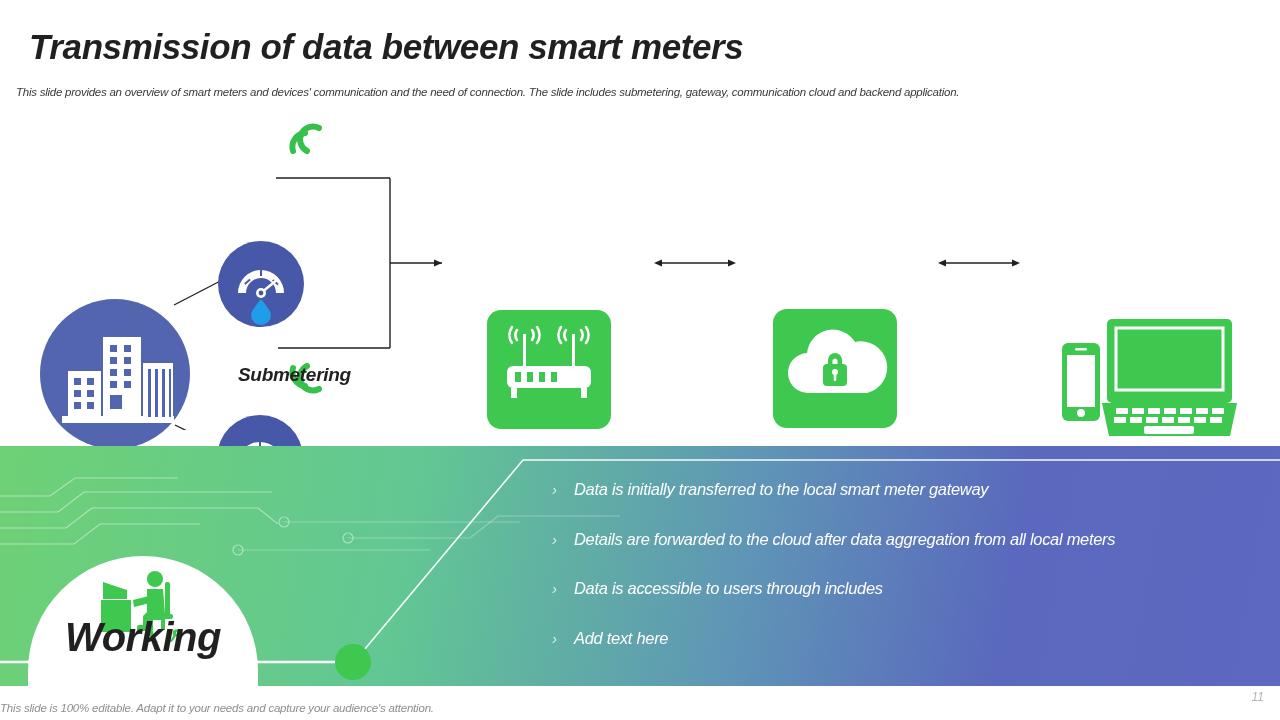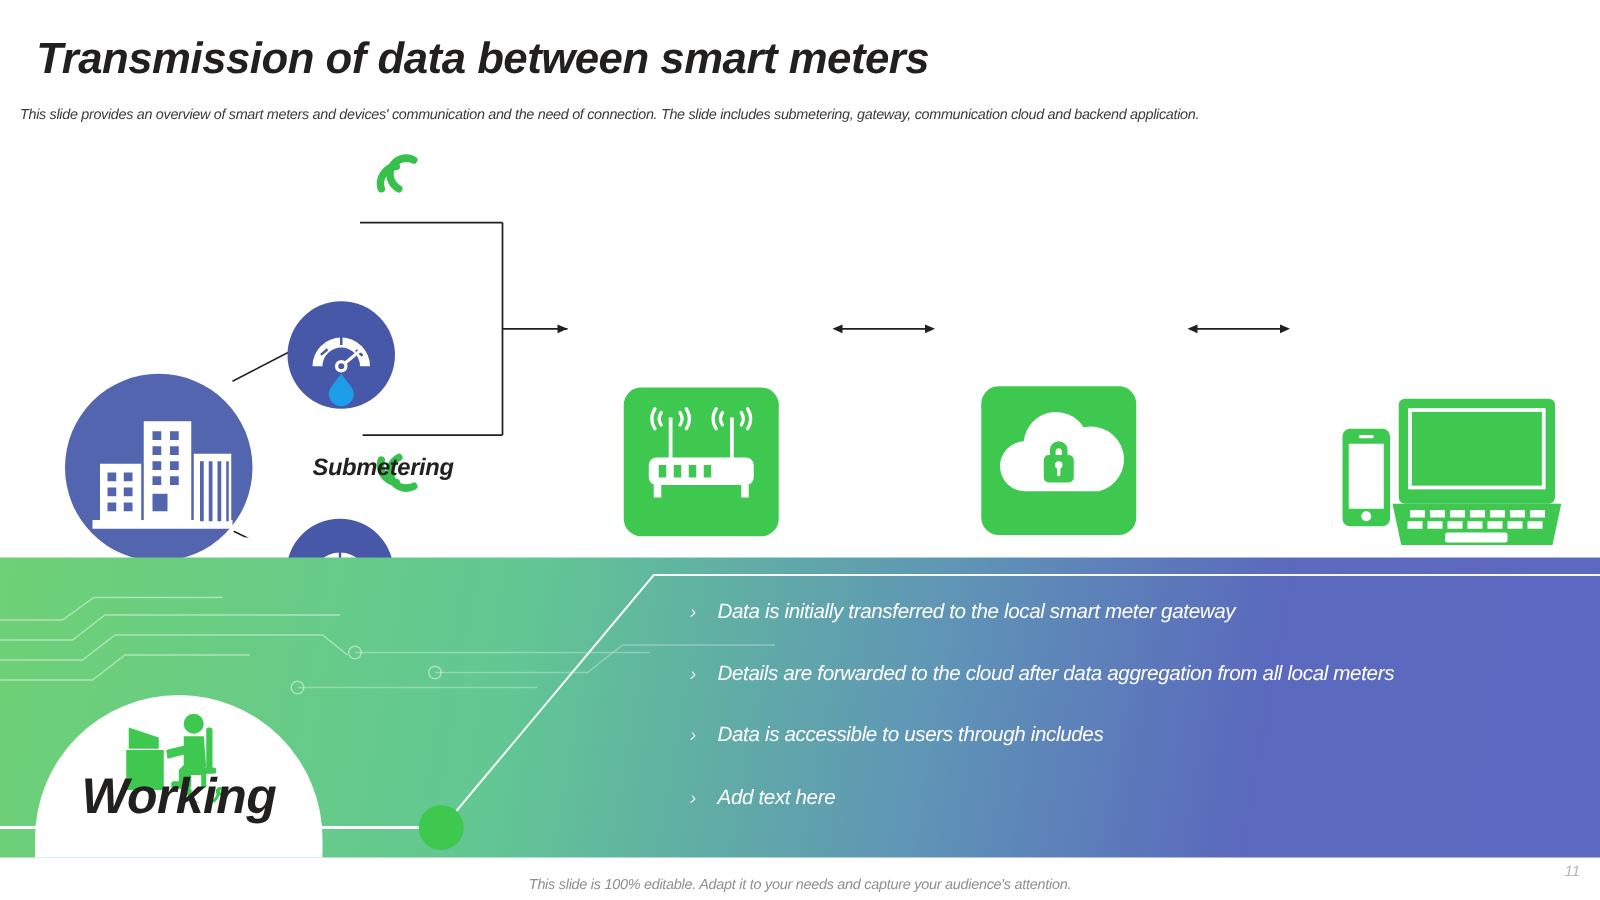--- a/index.html
+++ b/index.html
@@ -29,21 +29,21 @@
     position: absolute;
     left: 16px; top: 85px;
     width: 1220px;
     font-size: 11.5px;
     line-height: 15px;
     color: #3a3a3a;
     letter-spacing: -0.25px;
   }
 
   
-  .diagram { position: absolute; left: 16px; top: 110px; width: 1140px; height: 320px; }
+  .diagram { position: absolute; left: 4px; top: 110px; width: 1140px; height: 320px; }
 
   .building-circle {
     position: absolute;
     left: 36px; top: 189px;
     width: 150px; height: 150px;
     border-radius: 50%;
     background: #5465b0;
   }
   .meter-circle {
     position: absolute;
@@ -135,21 +135,20 @@
     font-size: 15px;
     color: #e3e7f5;
   }
   .bullet .btxt { position: absolute; left: 22px; top: 4px; }
 
   
   .footer {
     position: absolute;
     left: 0; top: 702px;
     width: 1280px;
-    text-align: center;
     font-size: 11.5px;
     color: #8e8e8e;
     letter-spacing: -0.2px;
   }
   .pagenum {
     position: absolute;
     right: 16px; top: 690px;
     font-size: 12px;
     color: #b6b6b6;
   }

